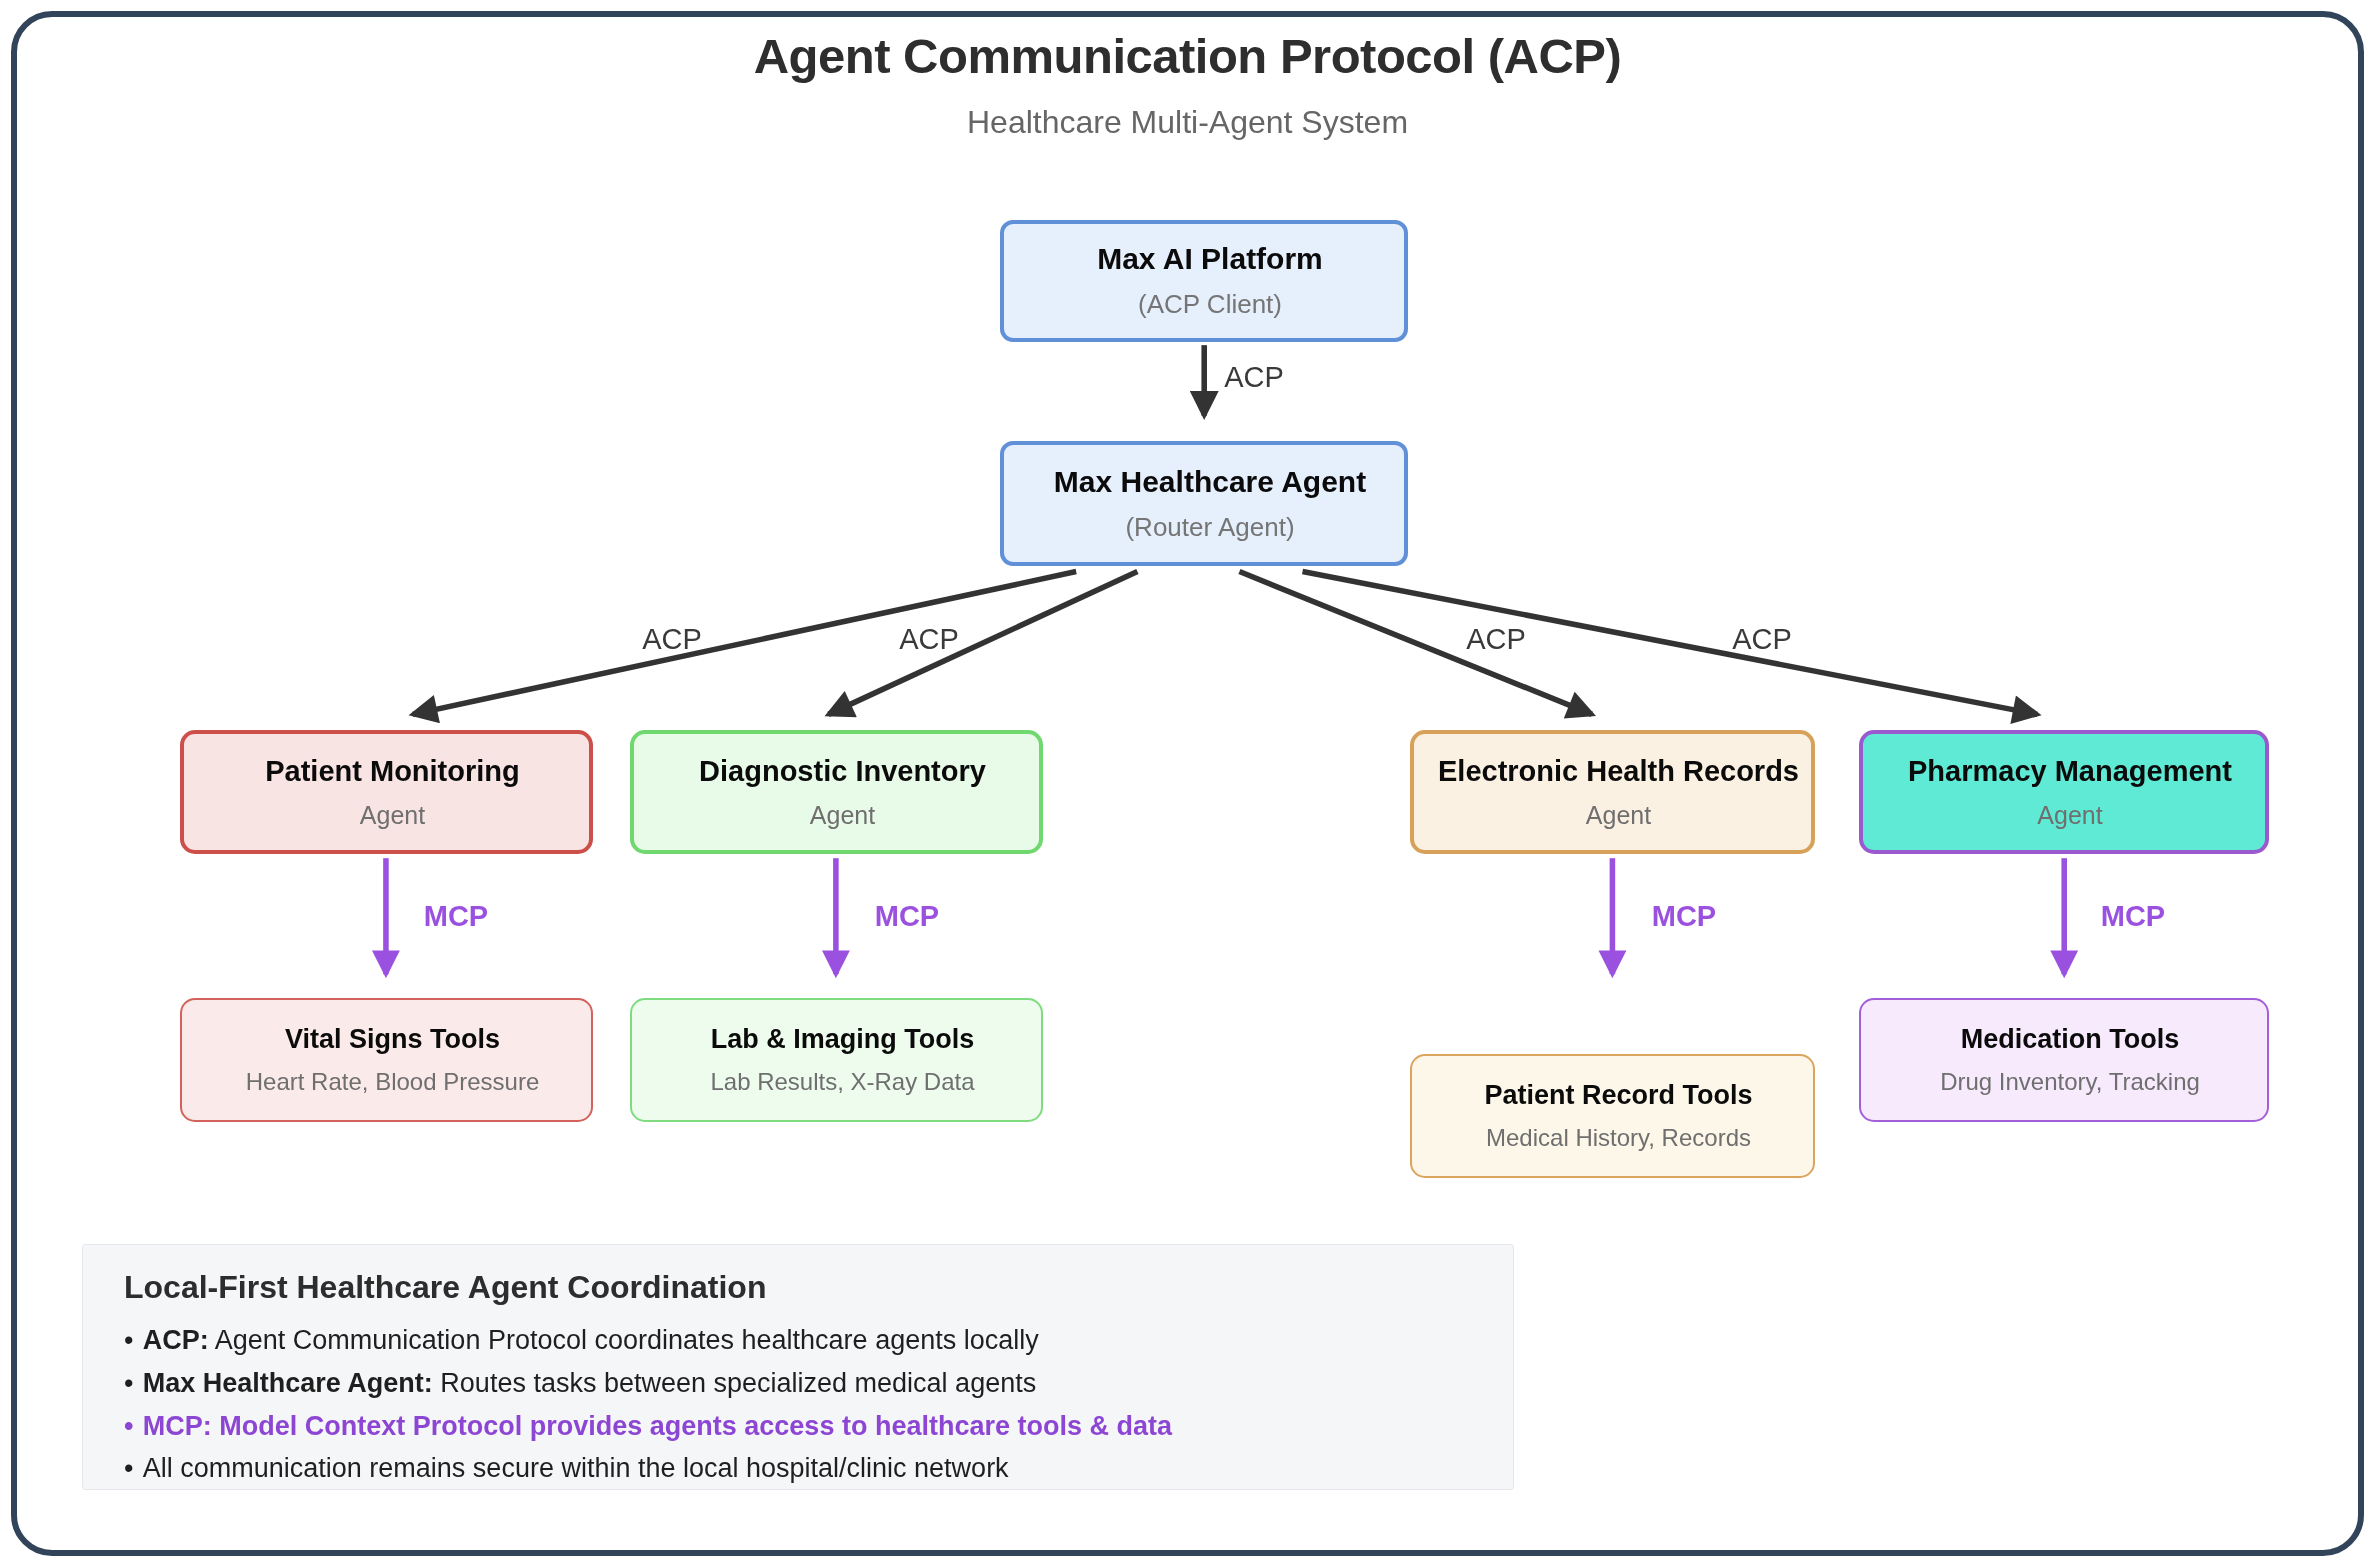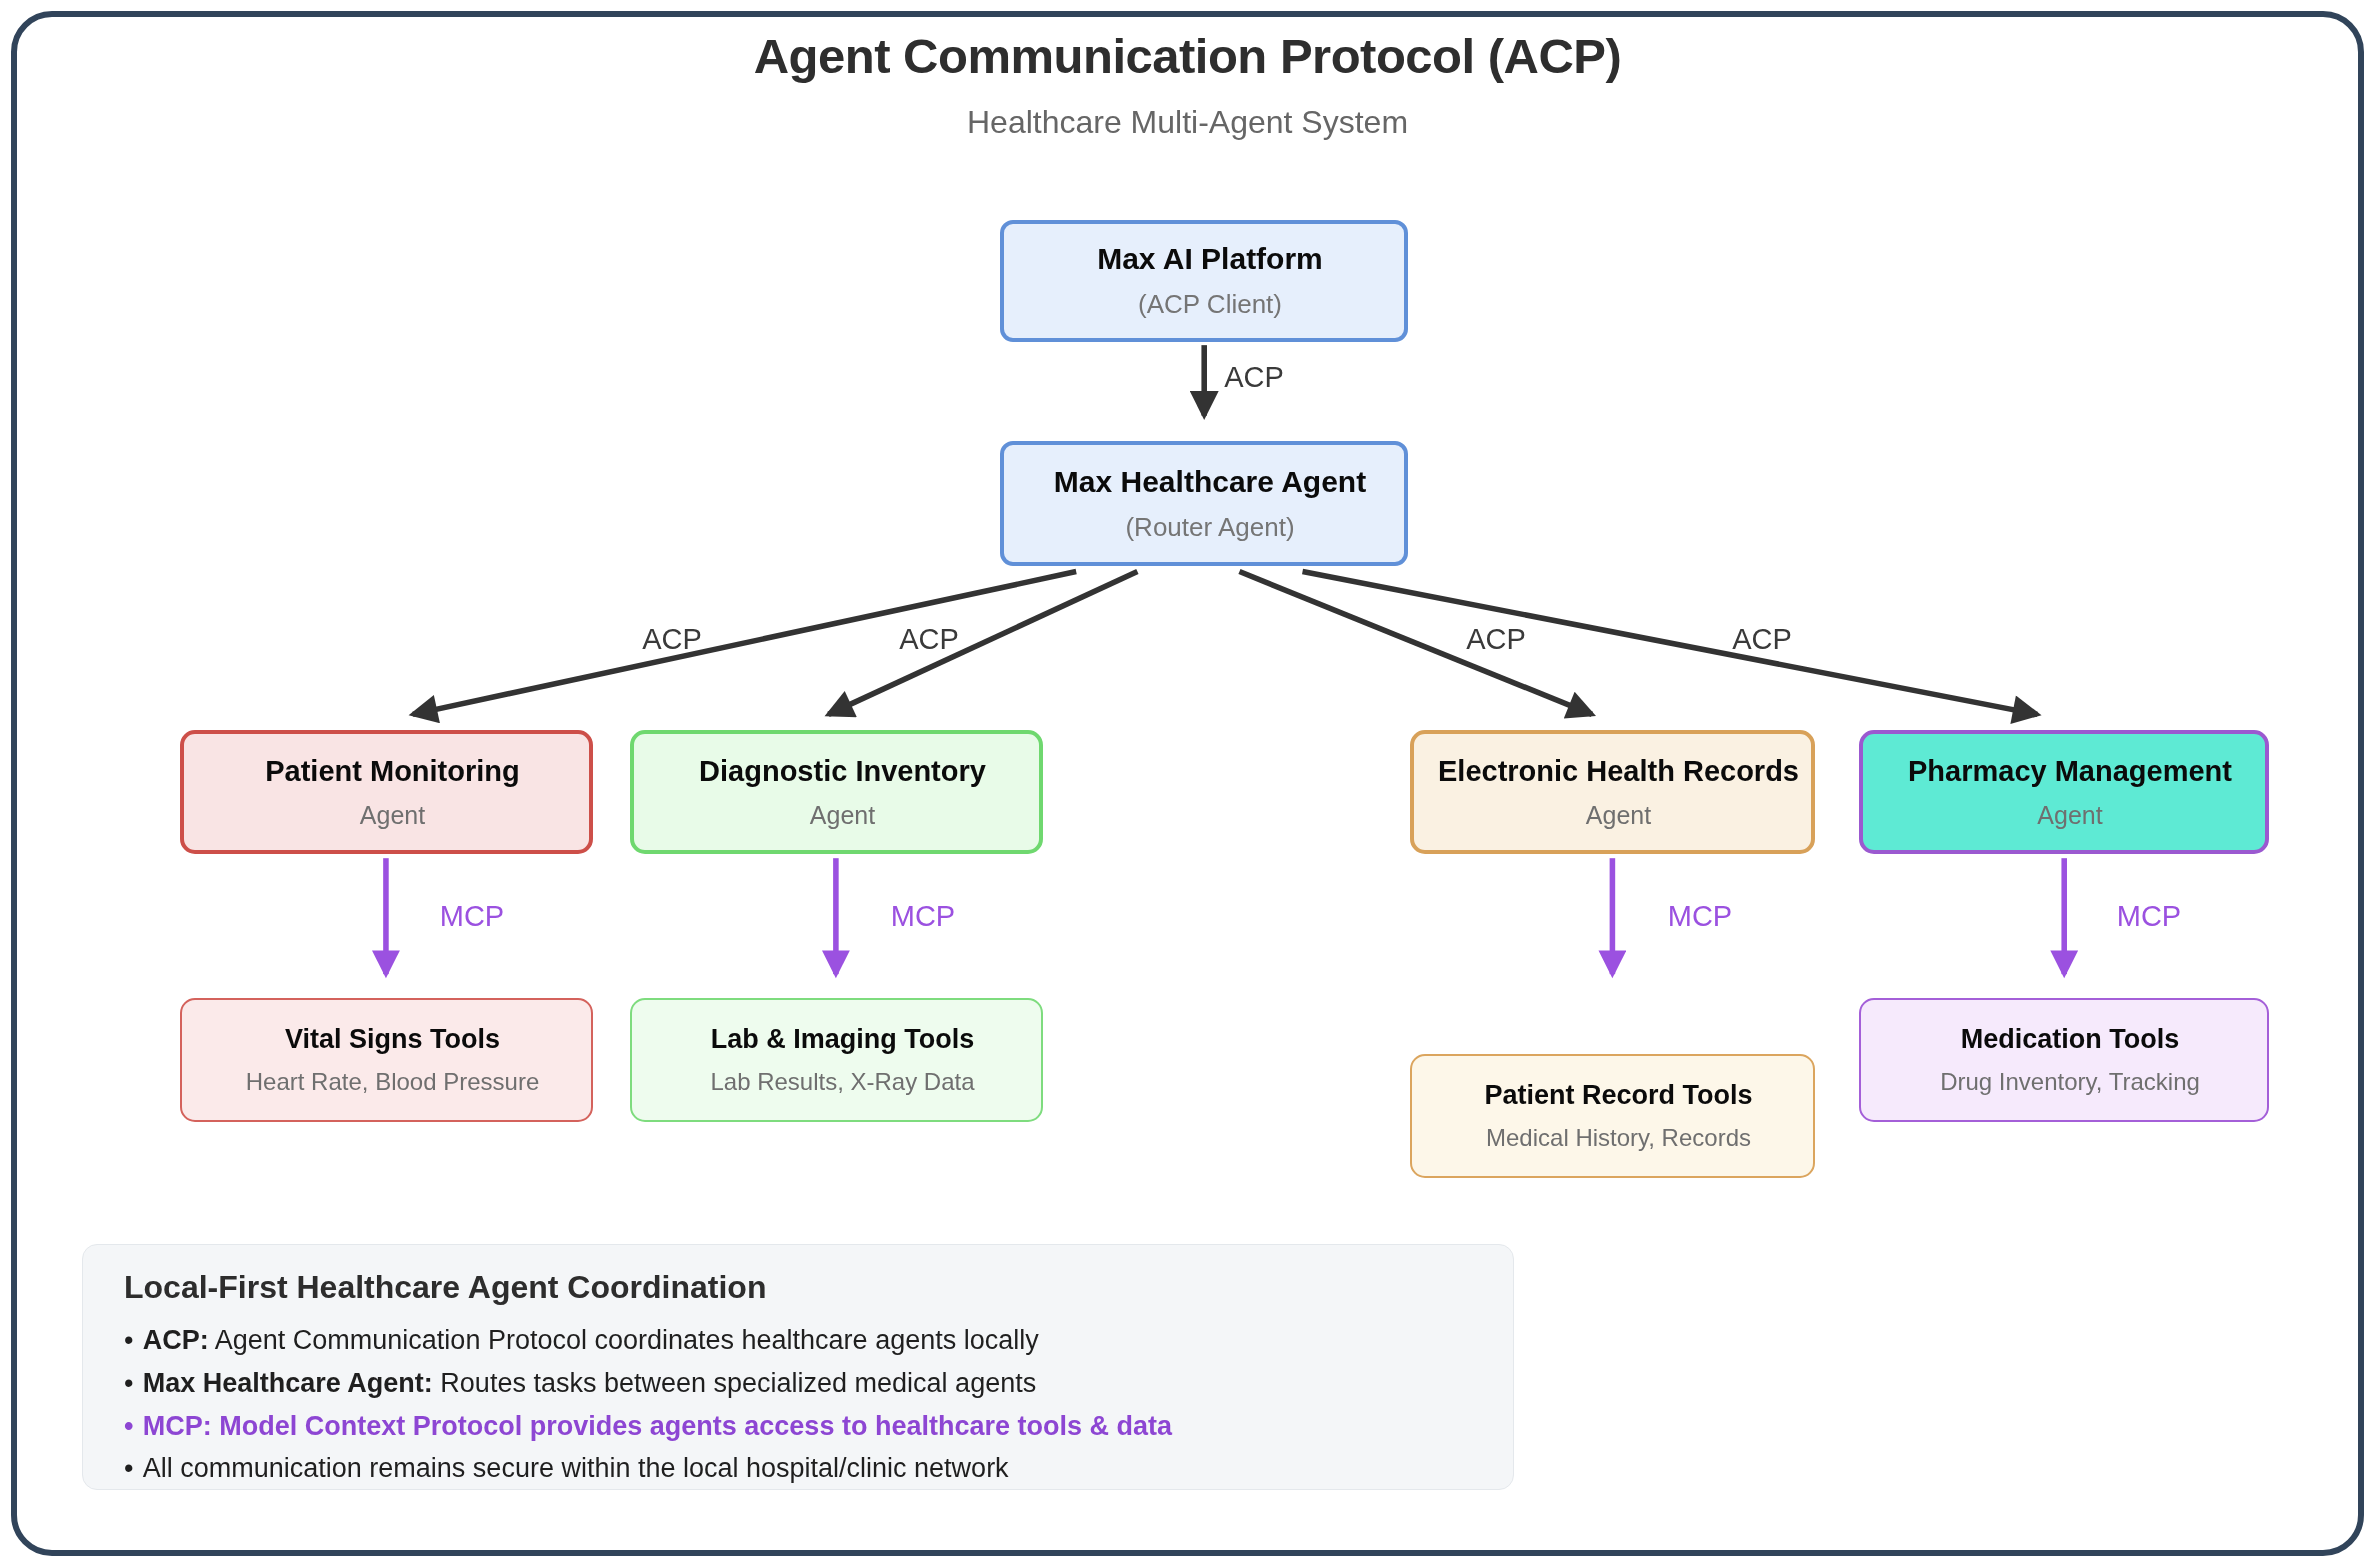--- a/index.html
+++ b/index.html
@@ -56,29 +56,29 @@
   .t-orange {background:#fdf7e9;border:2.8px solid #dba55e;}
   .t-purple {background:#f6eafc;border:2.8px solid #a45fd8;}
 
   .edge-label{
     position:absolute;
     transform:translate(-50%,-50%);
     font-size:29px;color:#3a3a3a;
     white-space:nowrap;
   }
   .edge-label.mcp{
-    font-weight:normal;color:#9b51e0;font-size:29px;margin-left:16px;
+    font-weight:bold;color:#9b51e0;font-size:29px;
   }
   .legend{
     position:absolute;
     left:82px;top:1244px;width:1432px;height:246px;
     box-sizing:border-box;
     background:#f4f6f8;
     border:1.9px solid #e4e8ec;
-    border-radius:15px;
+    border-radius:3px;
     padding:24px 41px;
   }
   .legend-title{font-size:32px;font-weight:bold;color:#2d2d2d;margin-bottom:20.4px;}
   .legend-item{font-size:27px;color:#1f1f1f;margin-top:13px;line-height:1.1;}
   .legend-item .dot{margin-right:9.3px;}
   .legend-item .b{font-weight:bold;}
   .legend-item.purple-item, .legend-item.purple-item .b, .legend-item.purple-item .dot{
     color:#8d46d3;font-weight:bold;
   }
 </style>

